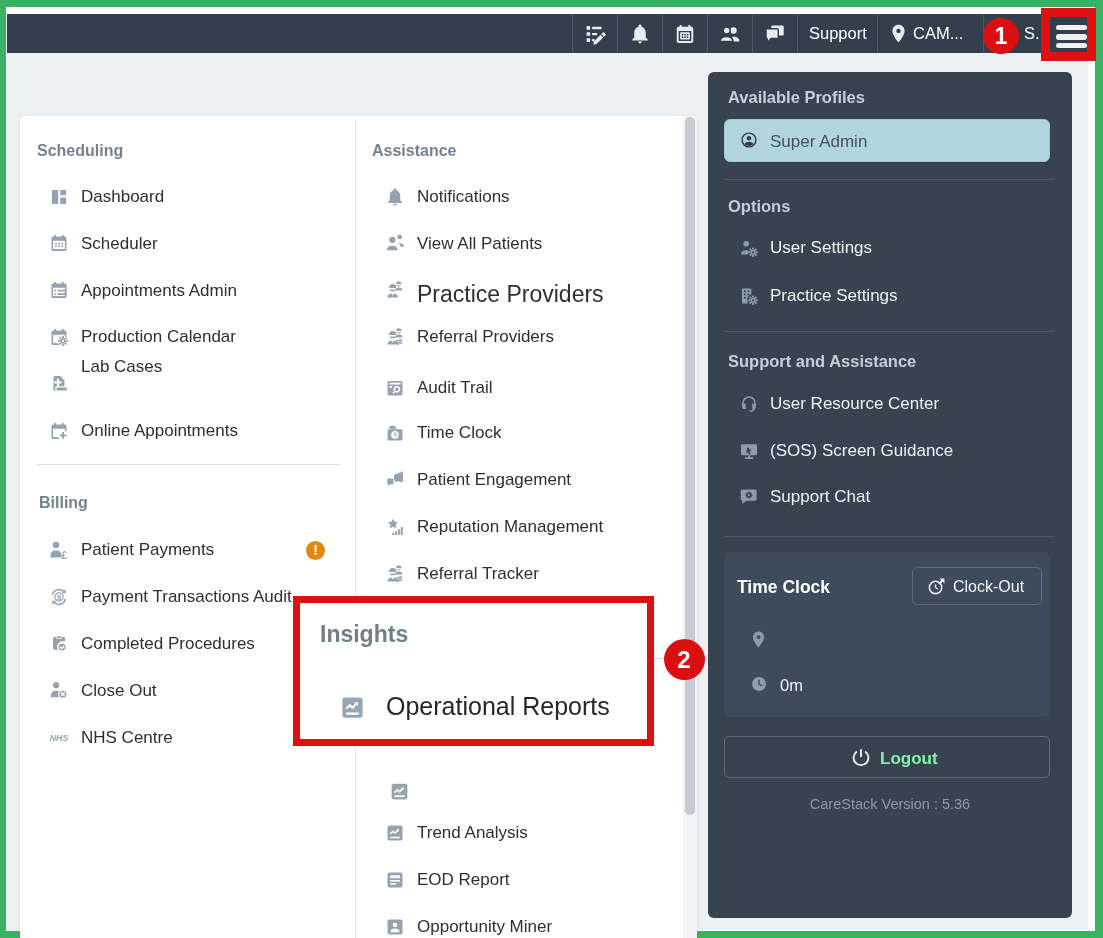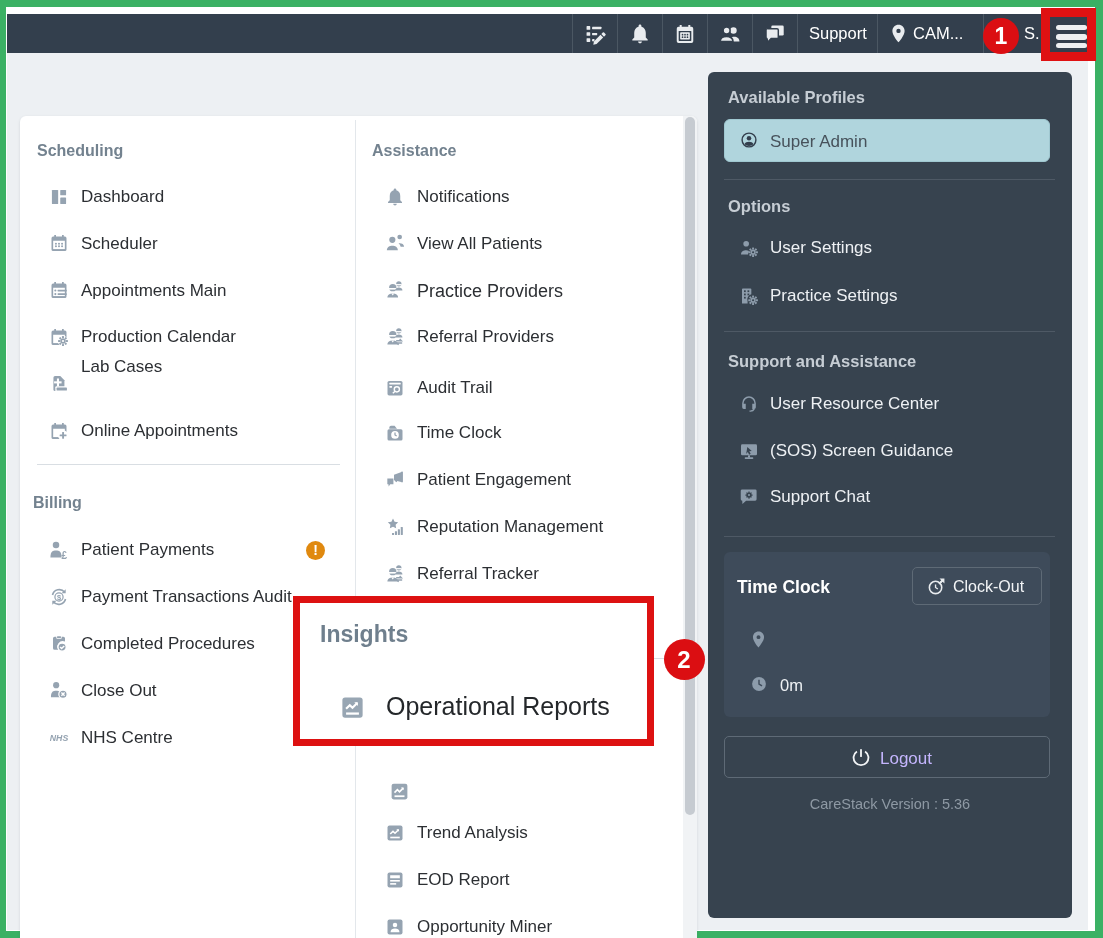--- a/index.html
+++ b/index.html
@@ -124,21 +124,21 @@
 <div class="icon" style="left:29px;top:164.1px;width:20px;height:20px;color:#95a3b1">
         <svg width="20" height="20" viewBox="0 0 24 24" fill="currentColor">
           <path d="M19 4.3h-1.3V2.4h-2.1v1.9H8.4V2.4H6.3v1.9H5a2 2 0 0 0-2 2v13.4a2 2 0 0 0 2 2h14a2 2 0 0 0 2-2V6.3a2 2 0 0 0-2-2z"></path>
           <rect x="5" y="9.3" width="14" height="10" fill="#fff"></rect>
           <circle cx="7.6" cy="12.6" r="1.25"></circle>
           <rect x="10.3" y="11.6" width="11" height="2.1" rx="0.5"></rect>
           <circle cx="7.6" cy="16.9" r="1.25"></circle>
           <rect x="10.3" y="15.9" width="11" height="2.1" rx="0.5"></rect>
         </svg>
       </div>
-<div class="item" style="left:61px;top:164.5px;font-size:17px">Appointments Main</div>
+<div class="item" style="left:61px;top:164.5px;font-size:17px">Appointments Admin</div>
 <div class="icon" style="left:29px;top:210.89999999999998px;width:20px;height:20px;color:#95a3b1">
         <svg width="20" height="20" viewBox="0 0 24 24" fill="currentColor">
           <path d="M19 4.3h-1.3V2.4h-2.1v1.9H8.4V2.4H6.3v1.9H5a2 2 0 0 0-2 2v13.4a2 2 0 0 0 2 2h14a2 2 0 0 0 2-2V6.3a2 2 0 0 0-2-2z"></path>
           <rect x="5" y="9.3" width="14" height="10" fill="#fff"></rect>
           <circle cx="16.8" cy="16.8" r="6.3" fill="#fff"></circle>
           <circle cx="16.8" cy="16.8" r="3.3" fill="currentColor"></circle>
           <rect x="20.30" y="15.60" width="2.4" height="2.4" rx="0.6" transform="rotate(0 21.50 16.80)" fill="currentColor"></rect>
           <rect x="18.92" y="18.92" width="2.4" height="2.4" rx="0.6" transform="rotate(45 20.12 20.12)" fill="currentColor"></rect>
           <rect x="15.60" y="20.30" width="2.4" height="2.4" rx="0.6" transform="rotate(90 16.80 21.50)" fill="currentColor"></rect>
           <rect x="12.28" y="18.92" width="2.4" height="2.4" rx="0.6" transform="rotate(135 13.48 20.12)" fill="currentColor"></rect>
@@ -164,21 +164,21 @@
         <svg width="20" height="20" viewBox="0 0 24 24" fill="currentColor">
           <path d="M19 4.3h-1.3V2.4h-2.1v1.9H8.4V2.4H6.3v1.9H5a2 2 0 0 0-2 2v13.4a2 2 0 0 0 2 2h14a2 2 0 0 0 2-2V6.3a2 2 0 0 0-2-2z"></path>
           <rect x="5" y="9.3" width="14" height="10" fill="#fff"></rect>
           <circle cx="16.9" cy="17.2" r="6.2" fill="#fff"></circle>
           <rect x="15.75" y="13.1" width="2.3" height="8.2" rx="0.5"></rect>
           <rect x="12.8" y="16.05" width="8.2" height="2.3" rx="0.5"></rect>
         </svg>
       </div>
 <div class="item" style="left:61px;top:304.9px;font-size:17px">Online Appointments</div>
 <div class="hdiv" style="left:17px;top:348px;width:303px"></div>
-<div class="shead" style="left:13px;top:378px">Billing</div>
+<div class="shead" style="left:19px;top:378px">Billing</div>
 <div class="icon" style="left:29px;top:424.0px;width:20px;height:20px;color:#95a3b1">
         <svg width="20" height="20" viewBox="0 0 24 24" fill="currentColor">
           <circle cx="8.4" cy="5.9" r="3.9"></circle>
           <path d="M1.7000000000000002 20.9c0-7.2 2.9-8.3 6.7-8.3s6.7 1.1 6.7 8.3z"></path>
           <text x="18.2" y="22.8" font-size="12" font-weight="bold" font-family="Liberation Sans" text-anchor="middle" fill="currentColor">£</text>
         </svg>
       </div>
 <div class="item" style="left:61px;top:424.4px;font-size:17px">Patient Payments</div>
 <div class="icon" style="left:29px;top:470.79999999999995px;width:20px;height:20px;color:#95a3b1">
         <svg width="20" height="20" viewBox="0 0 24 24" fill="currentColor">
@@ -237,21 +237,21 @@
         <svg width="20" height="20" viewBox="0 0 24 24" fill="currentColor">
           <circle cx="9.3" cy="9.2" r="4.4"></circle>
           <rect x="4.6" y="9.6" width="9.4" height="1.9" fill="#fff"></rect>
           <path d="M2.9 20.9c0-3.5 2.9-4.8 6.4-4.8s6.4 1.3 6.4 4.8z"></path>
           <path d="M7.6 16.1l1.7 2.6 1.7-2.6z" fill="#fff"></path>
           <circle cx="16.6" cy="4.6" r="3.2"></circle>
           <rect x="13.2" y="4.9" width="6.8" height="1.5" fill="#fff"></rect>
           <path d="M12.3 12.6c0-2.6 2.1-3.5 4.3-3.5s4.3.9 4.3 3.5z"></path>
         </svg>
       </div>
-<div class="item" style="left:397px;top:164.5px;font-size:18px">Practice Providers</div>
+<div class="item" style="left:397px;top:164.5px;font-size:23px">Practice Providers</div>
 <div class="icon" style="left:365px;top:210.89999999999998px;width:20px;height:20px;color:#95a3b1">
         <svg width="20" height="20" viewBox="0 0 24 24" fill="currentColor">
           <circle cx="9.3" cy="9.2" r="4.4"></circle>
           <rect x="4.6" y="9.6" width="9.4" height="1.9" fill="#fff"></rect>
           <path d="M2.9 20.9c0-3.5 2.9-4.8 6.4-4.8s6.4 1.3 6.4 4.8z"></path>
           <path d="M7.6 16.1l1.7 2.6 1.7-2.6z" fill="#fff"></path>
           <circle cx="16.6" cy="4.6" r="3.2"></circle>
           <rect x="13.2" y="4.9" width="6.8" height="1.5" fill="#fff"></rect>
           <path d="M12.3 12.6c0-2.6 2.1-3.5 4.3-3.5s4.3.9 4.3 3.5z"></path>
           <path d="M13.4 16.4h6.2l-2-2M20.6 19.2h-6.2l2 2" stroke="currentColor" stroke-width="1.7" fill="none"></path>
@@ -467,21 +467,21 @@
         </svg>
       </div>
 <div class="abs" style="left:72px;top:604px;font-size:16.5px;color:#eef1f4">0m</div>
 <div class="abs" style="left:16px;top:664px;width:326px;height:42px;border:1px solid #5e6a76;border-radius:5px"></div>
 <div class="icon" style="left:143px;top:675px;width:20px;height:20px;color:#f2f4f6">
         <svg width="20" height="20" viewBox="0 0 24 24" fill="currentColor">
           <rect x="10.9" y="2.3" width="2.2" height="9.8" rx="1.1"></rect>
           <path d="M16.9 5.4a8.9 8.9 0 1 1-9.8 0" fill="none" stroke="currentColor" stroke-width="2.2"></path>
         </svg>
       </div>
-<div class="abs" style="left:172px;top:677px;font-size:17px;font-weight:normal;color:#c4b5fd">Logout</div>
+<div class="abs" style="left:172px;top:677px;font-size:17px;font-weight:bold;color:#86efac">Logout</div>
 <div class="abs" style="left:0;top:724px;width:364px;text-align:center;font-size:14.5px;color:#8e99a4">CareStack Version : 5.36</div>
 </div>
 </div>
 <div class="abs" style="left:983px;top:18px;width:36px;height:36px;border-radius:50%;background:#db0e12;color:#fff;font-weight:bold;font-size:23px;text-align:center;line-height:36px;z-index:50">1</div>
 <div class="abs" style="left:1041px;top:8px;width:55px;height:53px;border:9px solid #df1112;z-index:51"></div>
 <div class="abs" style="left:293px;top:596px;width:361px;height:150px;background:#fff;border:7px solid #dd1111;z-index:40"></div>
 <div class="abs" style="left:320px;top:621px;font-size:23px;font-weight:bold;color:#6f7f8d;z-index:41">Insights</div>
 <div class="abs" style="left:339px;top:694px;width:27px;height:27px;z-index:41"><svg width="27" height="27" viewBox="0 0 24 24" fill="#98a6b3">
       <rect x="3" y="3" width="18" height="18" rx="2.4"></rect>
       <path d="M6.3 13.2l3.3-3.3 2.4 2.4 4.2-4.2" fill="none" stroke="#fff" stroke-width="1.9"></path>

